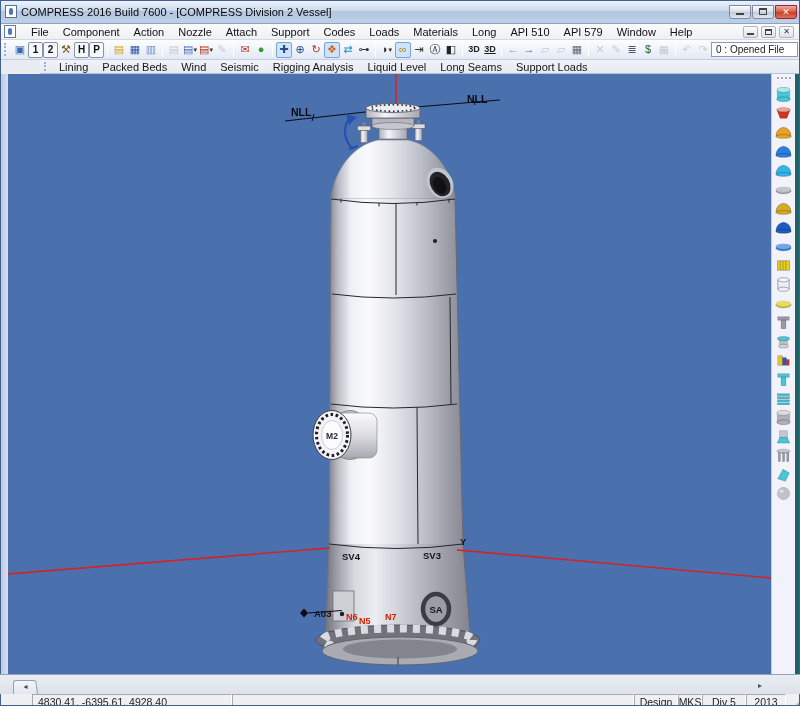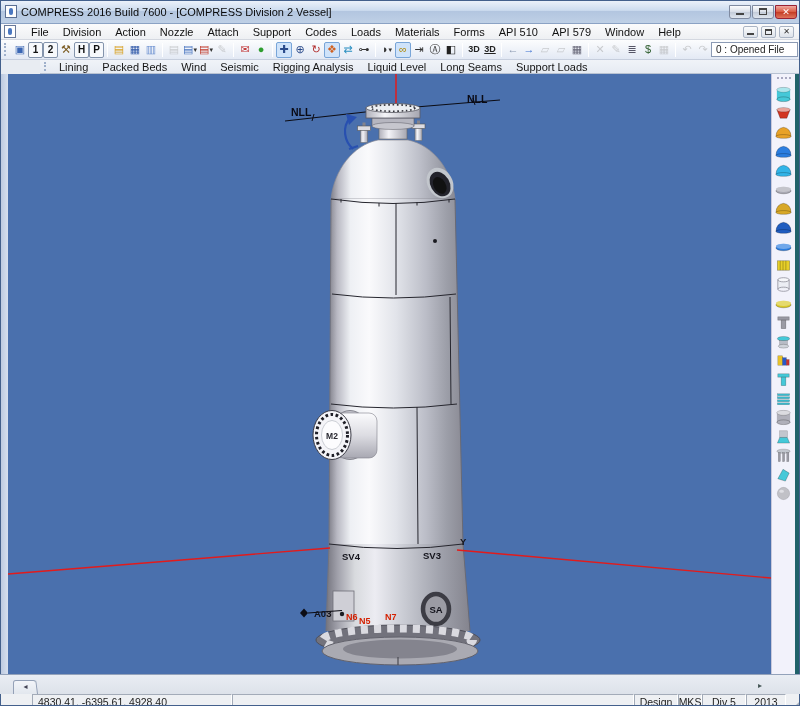--- a/index.html
+++ b/index.html
@@ -114,29 +114,29 @@
       <div class="cap-btn close">
           <span>✕</span>
         </div>
     </div>
   </div>
 
   <div class="menubar">
     <div class="mdi-icon"></div>
     <div id="menu-items" style="display:flex;">
         <span class="mitem">File</span>
-        <span class="mitem">Division</span>
+        <span class="mitem">Component</span>
         <span class="mitem">Action</span>
         <span class="mitem">Nozzle</span>
         <span class="mitem">Attach</span>
         <span class="mitem">Support</span>
         <span class="mitem">Codes</span>
         <span class="mitem">Loads</span>
         <span class="mitem">Materials</span>
-        <span class="mitem">Forms</span>
+        <span class="mitem">Long</span>
         <span class="mitem">API 510</span>
         <span class="mitem">API 579</span>
         <span class="mitem">Window</span>
         <span class="mitem">Help</span>
       </div>
     <div class="mdi-ctrls">
       <div class="mdi-btn">
           <span class="mdi-min"></span>
         </div>
       <div class="mdi-btn">

